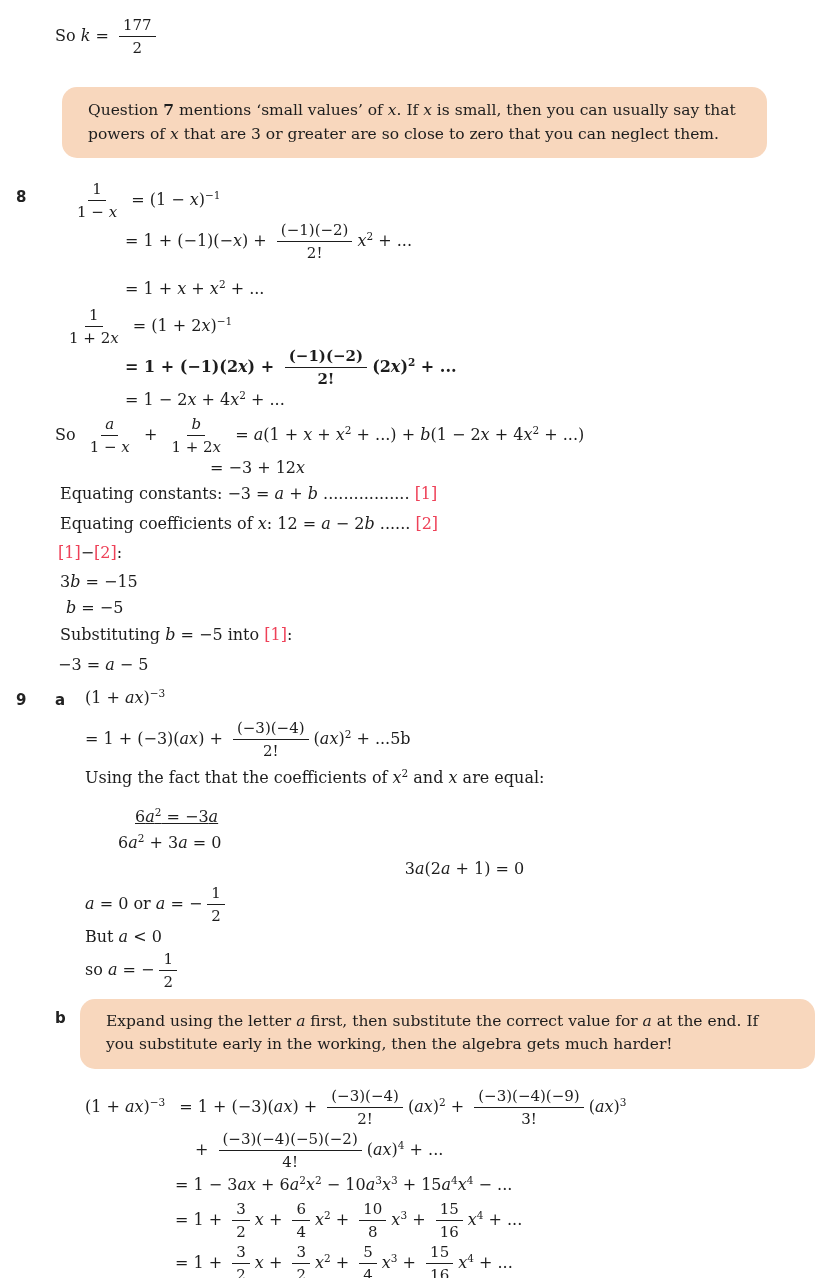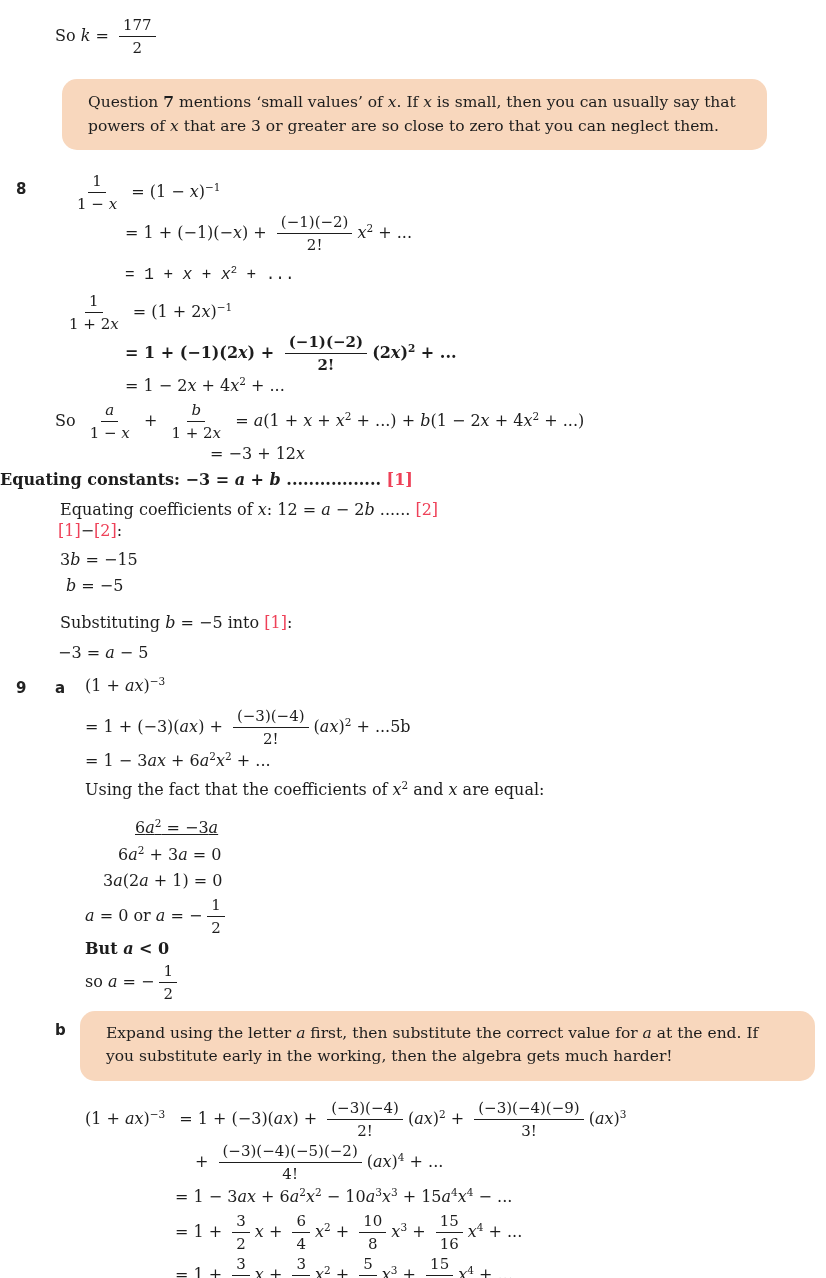--- a/index.html
+++ b/index.html
@@ -66,69 +66,68 @@
   .sp { display: inline-block; }
 </style>
 </head>
 <body>
 
 <div id="content">
     <div class="line" style="margin-left: 55px;"><span>So <i class="v">k</i> = <span class="frac">
           <span class="num">177</span>
           <span class="den">2</span>
         </span></span></div>
-    <div class="callout" style="margin-left: 62px; margin-top: 22px; width: 705px; background: rgb(248, 215, 189);"><span>Question <b>7</b> mentions ‘small values’ of <i class="v">x</i>. If <i class="v">x</i> is small, then you can usually say that powers of <i class="v">x</i> that are 3 or greater are so close to zero that you can neglect them.</span></div>
+    <div class="callout" style="margin-left: 62px; margin-top: 30px; width: 705px; background: rgb(248, 215, 189);"><span>Question <b>7</b> mentions ‘small values’ of <i class="v">x</i>. If <i class="v">x</i> is small, then you can usually say that powers of <i class="v">x</i> that are 3 or greater are so close to zero that you can neglect them.</span></div>
     <div class="line" style="margin-left: 68px; margin-top: 22px;"><span class="qlabel" style="left: -52px; top: 8px;">8</span><span><span class="frac">
           <span class="num">1</span>
           <span class="den">1 − <i class="v">x</i></span>
         </span> = (1 − <i class="v">x</i>)<sup>−1</sup></span></div>
     <div class="line" style="margin-left: 125px;"><span>= 1 + (−1)(−<i class="v">x</i>) + <span class="frac">
           <span class="num">(−1)(−2)</span>
           <span class="den">2!</span>
         </span><i class="v">x</i><sup>2</sup> + ...</span></div>
-    <div class="line" style="margin-left: 125px; margin-top: 11px; font-family: Liberation Mono, monospace;"><span>= 1 + <i class="v">x</i> + <i class="v">x</i><sup>2</sup> + ...</span></div>
+    <div class="line" style="margin-left: 125px; margin-top: 17px;"><span>= 1 + <i class="v">x</i> + <i class="v">x</i><sup>2</sup> + ...</span></div>
     <div class="line" style="margin-left: 60px; margin-top: 6px;"><span><span class="frac">
           <span class="num">1</span>
           <span class="den">1 + 2<i class="v">x</i></span>
         </span> = (1 + 2<i class="v">x</i>)<sup>−1</sup></span></div>
     <div class="line" style="margin-left: 125px; font-weight: bold;"><span>= 1 + (−1)(2<i class="v">x</i>) + <span class="frac">
           <span class="num">(−1)(−2)</span>
           <span class="den">2!</span>
         </span>(2<i class="v">x</i>)<sup>2</sup> + ...</span></div>
     <div class="line" style="margin-left: 125px; margin-top: 2px;"><span>= 1 − 2<i class="v">x</i> + 4<i class="v">x</i><sup>2</sup> + ...</span></div>
     <div class="line" style="margin-left: 55px; margin-top: 4px;"><span>So <span class="frac">
           <span class="num"><i class="v">a</i></span>
           <span class="den">1 − <i class="v">x</i></span>
         </span> + <span class="frac">
           <span class="num"><i class="v">b</i></span>
           <span class="den">1 + 2<i class="v">x</i></span>
         </span> = <i class="v">a</i>(1 + <i class="v">x</i> + <i class="v">x</i><sup>2</sup> + ...) + <i class="v">b</i>(1 − 2<i class="v">x</i> + 4<i class="v">x</i><sup>2</sup> + ...)</span></div>
     <div class="line" style="margin-left: 210px; margin-top: 2px;"><span>= −3 + 12<i class="v">x</i></span></div>
-    <div class="line" style="margin-top: 6px; font-weight: bold;"><span>Equating constants: −3 = <i class="v">a</i> + <i class="v">b</i> ................. <span style="color: rgb(238, 65, 88);">[1]</span></span></div>
+    <div class="line" style="margin-left: 60px; margin-top: 6px;"><span>Equating constants: −3 = <i class="v">a</i> + <i class="v">b</i> ................. <span style="color: rgb(238, 65, 88);">[1]</span></span></div>
     <div class="line" style="margin-left: 60px; margin-top: 9px;"><span>Equating coefficients of <i class="v">x</i>: 12 = <i class="v">a</i> − 2<i class="v">b</i> ...... <span style="color: rgb(238, 65, 88);">[2]</span></span></div>
-    <div class="line" style="margin-left: 58px; "><span><span style="color: rgb(238, 65, 88);">[1]</span>−<span style="color: rgb(238, 65, 88);">[2]</span>:</span></div>
+    <div class="line" style="margin-left: 58px; margin-top: 8px;"><span><span style="color: rgb(238, 65, 88);">[1]</span>−<span style="color: rgb(238, 65, 88);">[2]</span>:</span></div>
     <div class="line" style="margin-left: 60px; margin-top: 8px;"><span>3<i class="v">b</i> = −15</span></div>
     <div class="line" style="margin-left: 66px; margin-top: 5px;"><span><i class="v">b</i> = −5</span></div>
-    <div class="line" style="margin-left: 60px; margin-top: 17px;"><span>Substituting <i class="v">b</i> = −5 into <span style="color: rgb(238, 65, 88);">[1]</span>:</span></div>
+    <div class="line" style="margin-left: 60px; margin-top: 7px;"><span>Substituting <i class="v">b</i> = −5 into <span style="color: rgb(238, 65, 88);">[1]</span>:</span></div>
     <div class="line" style="margin-left: 58px; margin-top: 9px;"><span>−3 = <i class="v">a</i> − 5</span></div>
     <div class="line" style="margin-left: 85px; margin-top: 12px;"><span class="qlabel" style="left: -69px; top: 3px;">9</span><span class="qlabel" style="left: -30px; top: 3px;">a</span><span>(1 + <i class="v">ax</i>)<sup>−3</sup></span></div>
     <div class="line" style="margin-left: 85px; margin-top: 10px;"><span>= 1 + (−3)(<i class="v">ax</i>) + <span class="frac">
           <span class="num">(−3)(−4)</span>
           <span class="den">2!</span>
         </span>(<i class="v">ax</i>)<sup>2</sup> + ...5b</span></div>
-    <div class="line" style="margin-left: 85px; margin-top: 3px;"><span>= 1 − 3<i class="v">ax</i> + 6<i class="v">a</i><sup>2</sup><i class="v">x</i><sup>2</sup> + ...</span></div>
     <div class="line" style="margin-left: 85px; margin-top: 8px;"><span>Using the fact that the coefficients of <i class="v">x</i><sup>2</sup> and <i class="v">x</i> are equal:</span></div>
     <div class="line" style="margin-left: 135px; margin-top: 18px; text-decoration: underline;"><span>6<i class="v">a</i><sup>2</sup> = −3<i class="v">a</i></span></div>
     <div class="line" style="margin-left: 118px; margin-top: 6px;"><span>6<i class="v">a</i><sup>2</sup> + 3<i class="v">a</i> = 0</span></div>
-    <div class="line" style="margin-left: 103px; margin-top: 5px;"><span>3<i class="v">a</i>(2<i class="v">a</i> + 1) = 0</span></div>
+    <div class="line" style="margin-left: 103px; margin-top: 5px; text-align: center;"><span>3<i class="v">a</i>(2<i class="v">a</i> + 1) = 0</span></div>
     <div class="line" style="margin-left: 85px; margin-top: 4px;"><span><i class="v">a</i> = 0 or <i class="v">a</i> = −<span class="frac">
           <span class="num">1</span>
           <span class="den">2</span>
         </span></span></div>
-    <div class="line" style="margin-left: 85px; margin-top: 2px; font-weight: bold;"><span>But <i class="v">a</i> &lt; 0</span></div>
+    <div class="line" style="margin-left: 85px; margin-top: 2px;"><span>But <i class="v">a</i> &lt; 0</span></div>
     <div class="line" style="margin-left: 85px; margin-top: 2px;"><span>so <i class="v">a</i> = −<span class="frac">
           <span class="num">1</span>
           <span class="den">2</span>
         </span></span></div>
     <div class="callout" style="margin-left: 80px; margin-top: 8px; width: 735px; background: rgb(248, 215, 189);"><span class="qlabel" style="left: -25px; top: 8px;">b</span><span>Expand using the letter <i class="v">a</i> first, then substitute the correct value for <i class="v">a</i> at the end. If you substitute early in the working, then the algebra gets much harder!</span></div>
     <div class="line" style="margin-left: 85px; margin-top: 18px;"><span>(1 + <i class="v">ax</i>)<sup>−3</sup><span class="sp" style="width: 14px;"></span>= 1 + (−3)(<i class="v">ax</i>) + <span class="frac">
           <span class="num">(−3)(−4)</span>
           <span class="den">2!</span>
         </span>(<i class="v">ax</i>)<sup>2</sup> + <span class="frac">
           <span class="num">(−3)(−4)(−9)</span>

